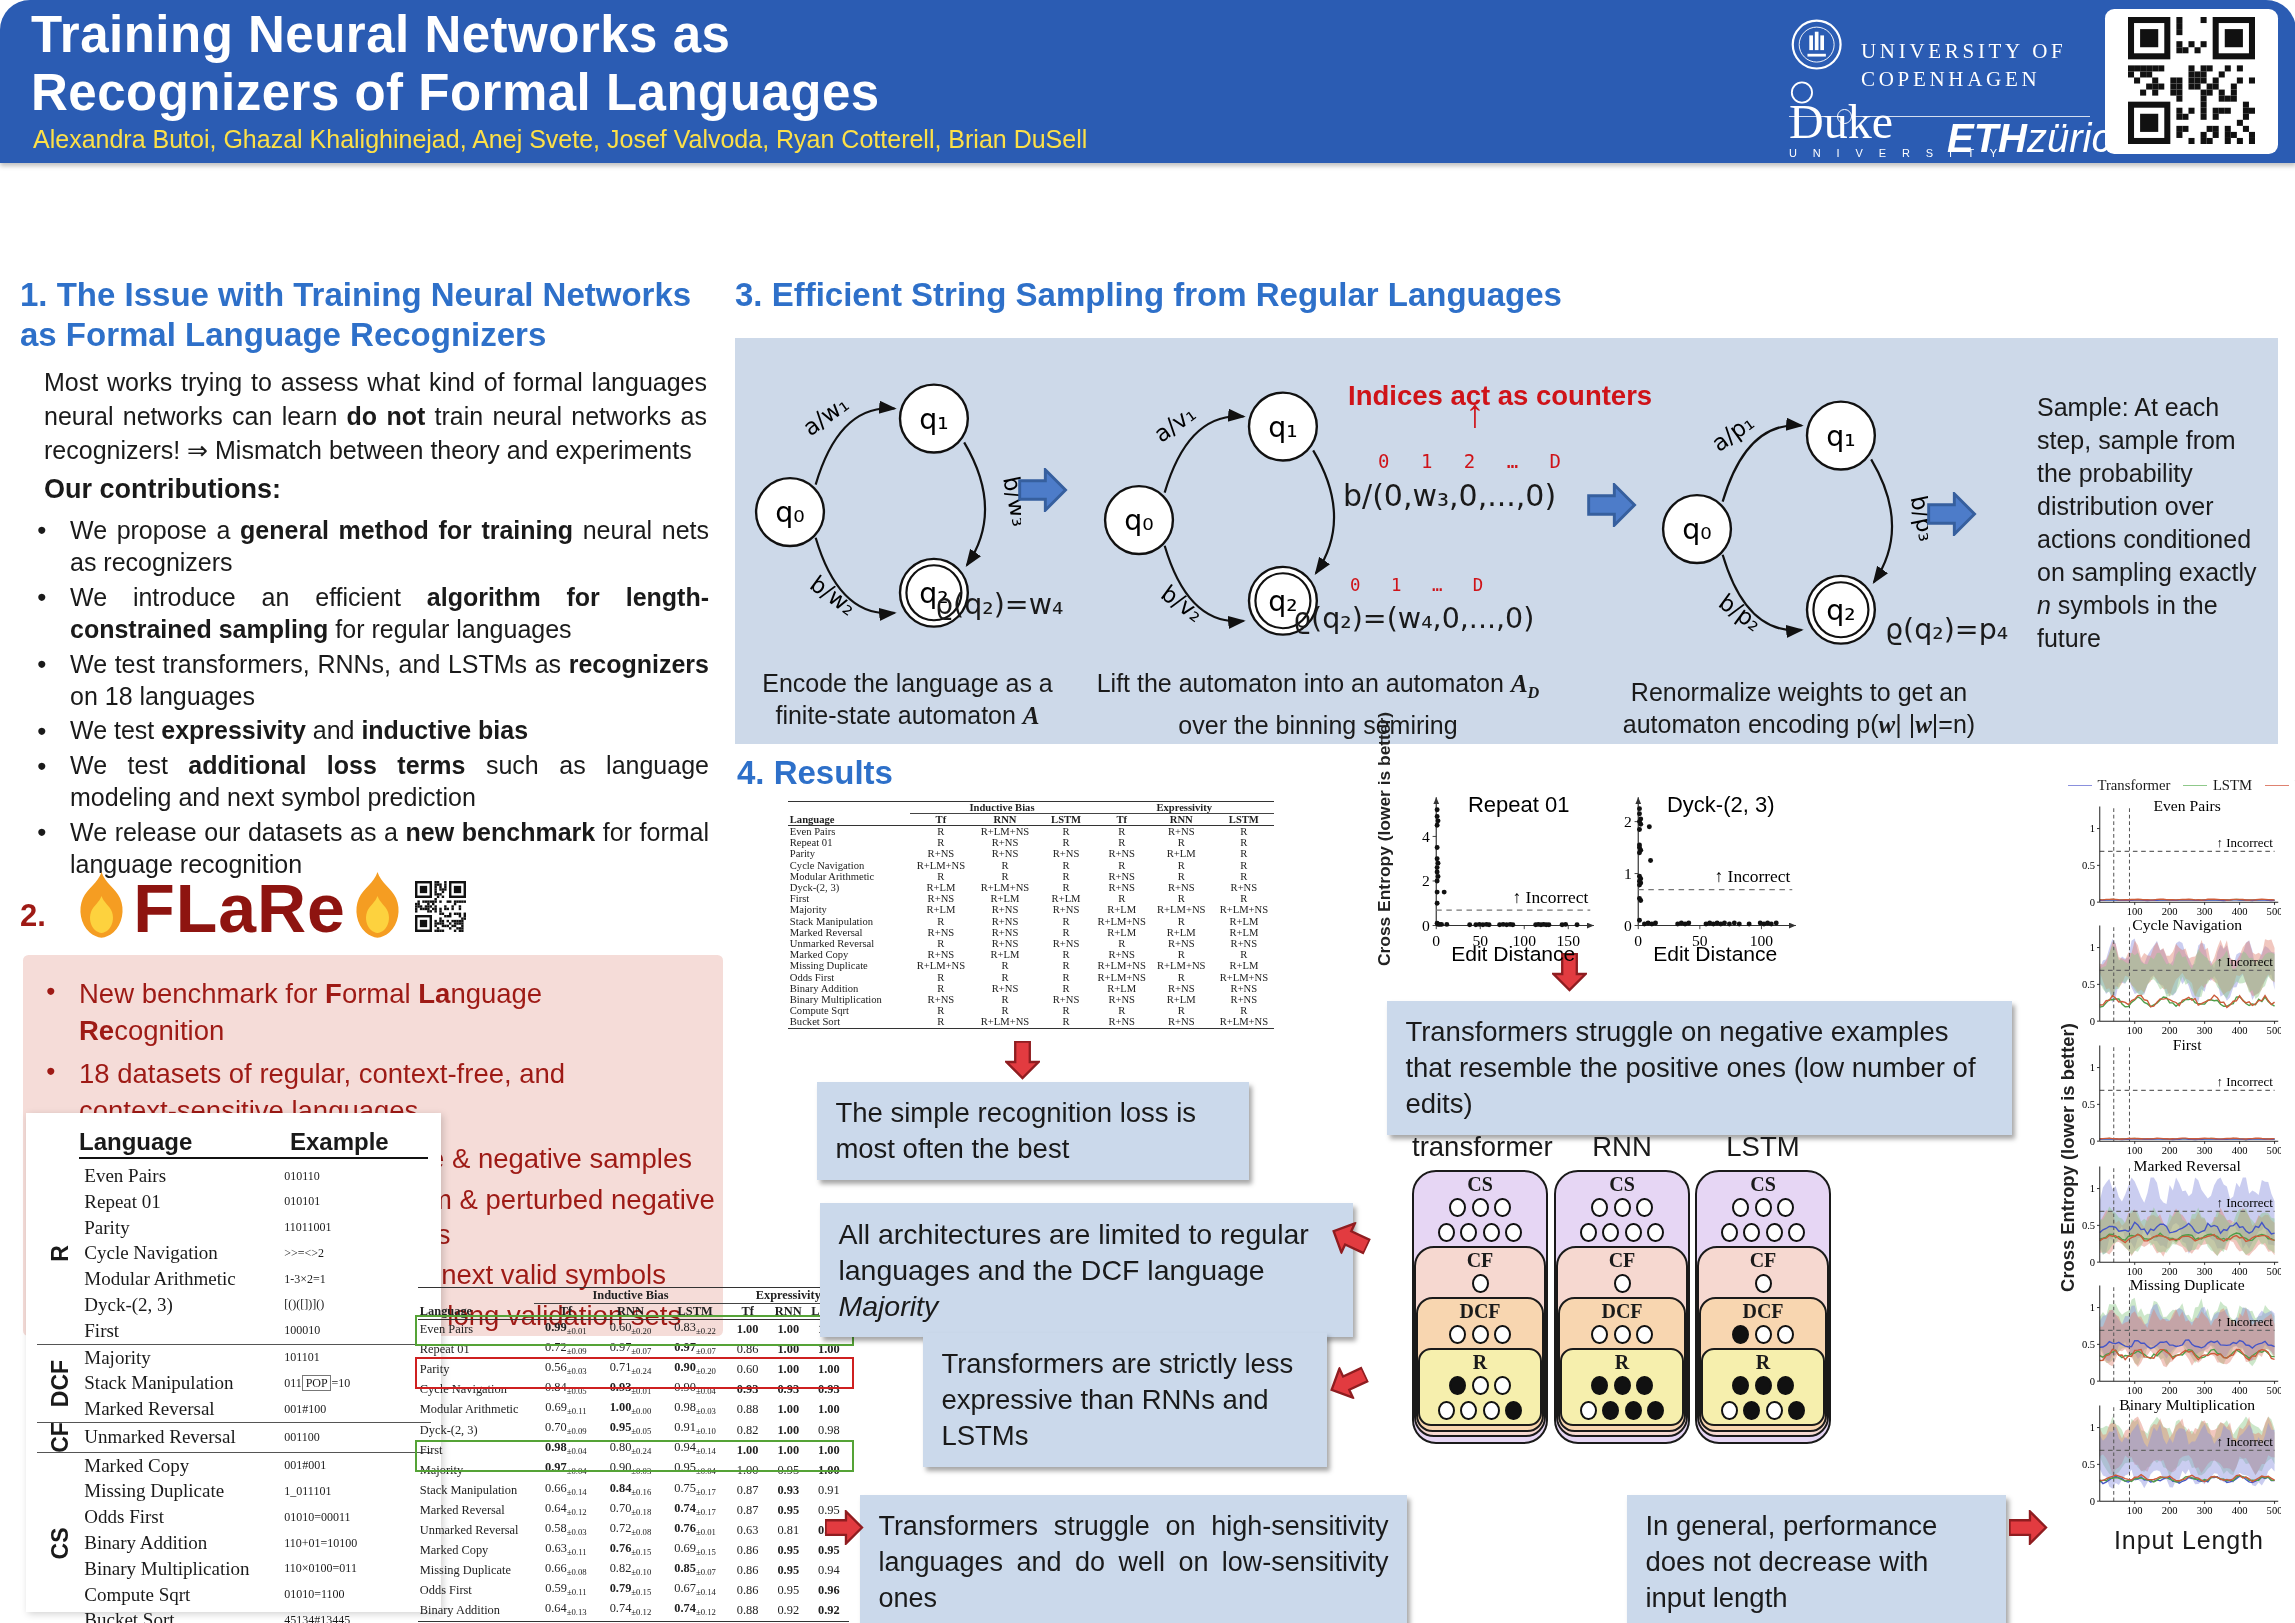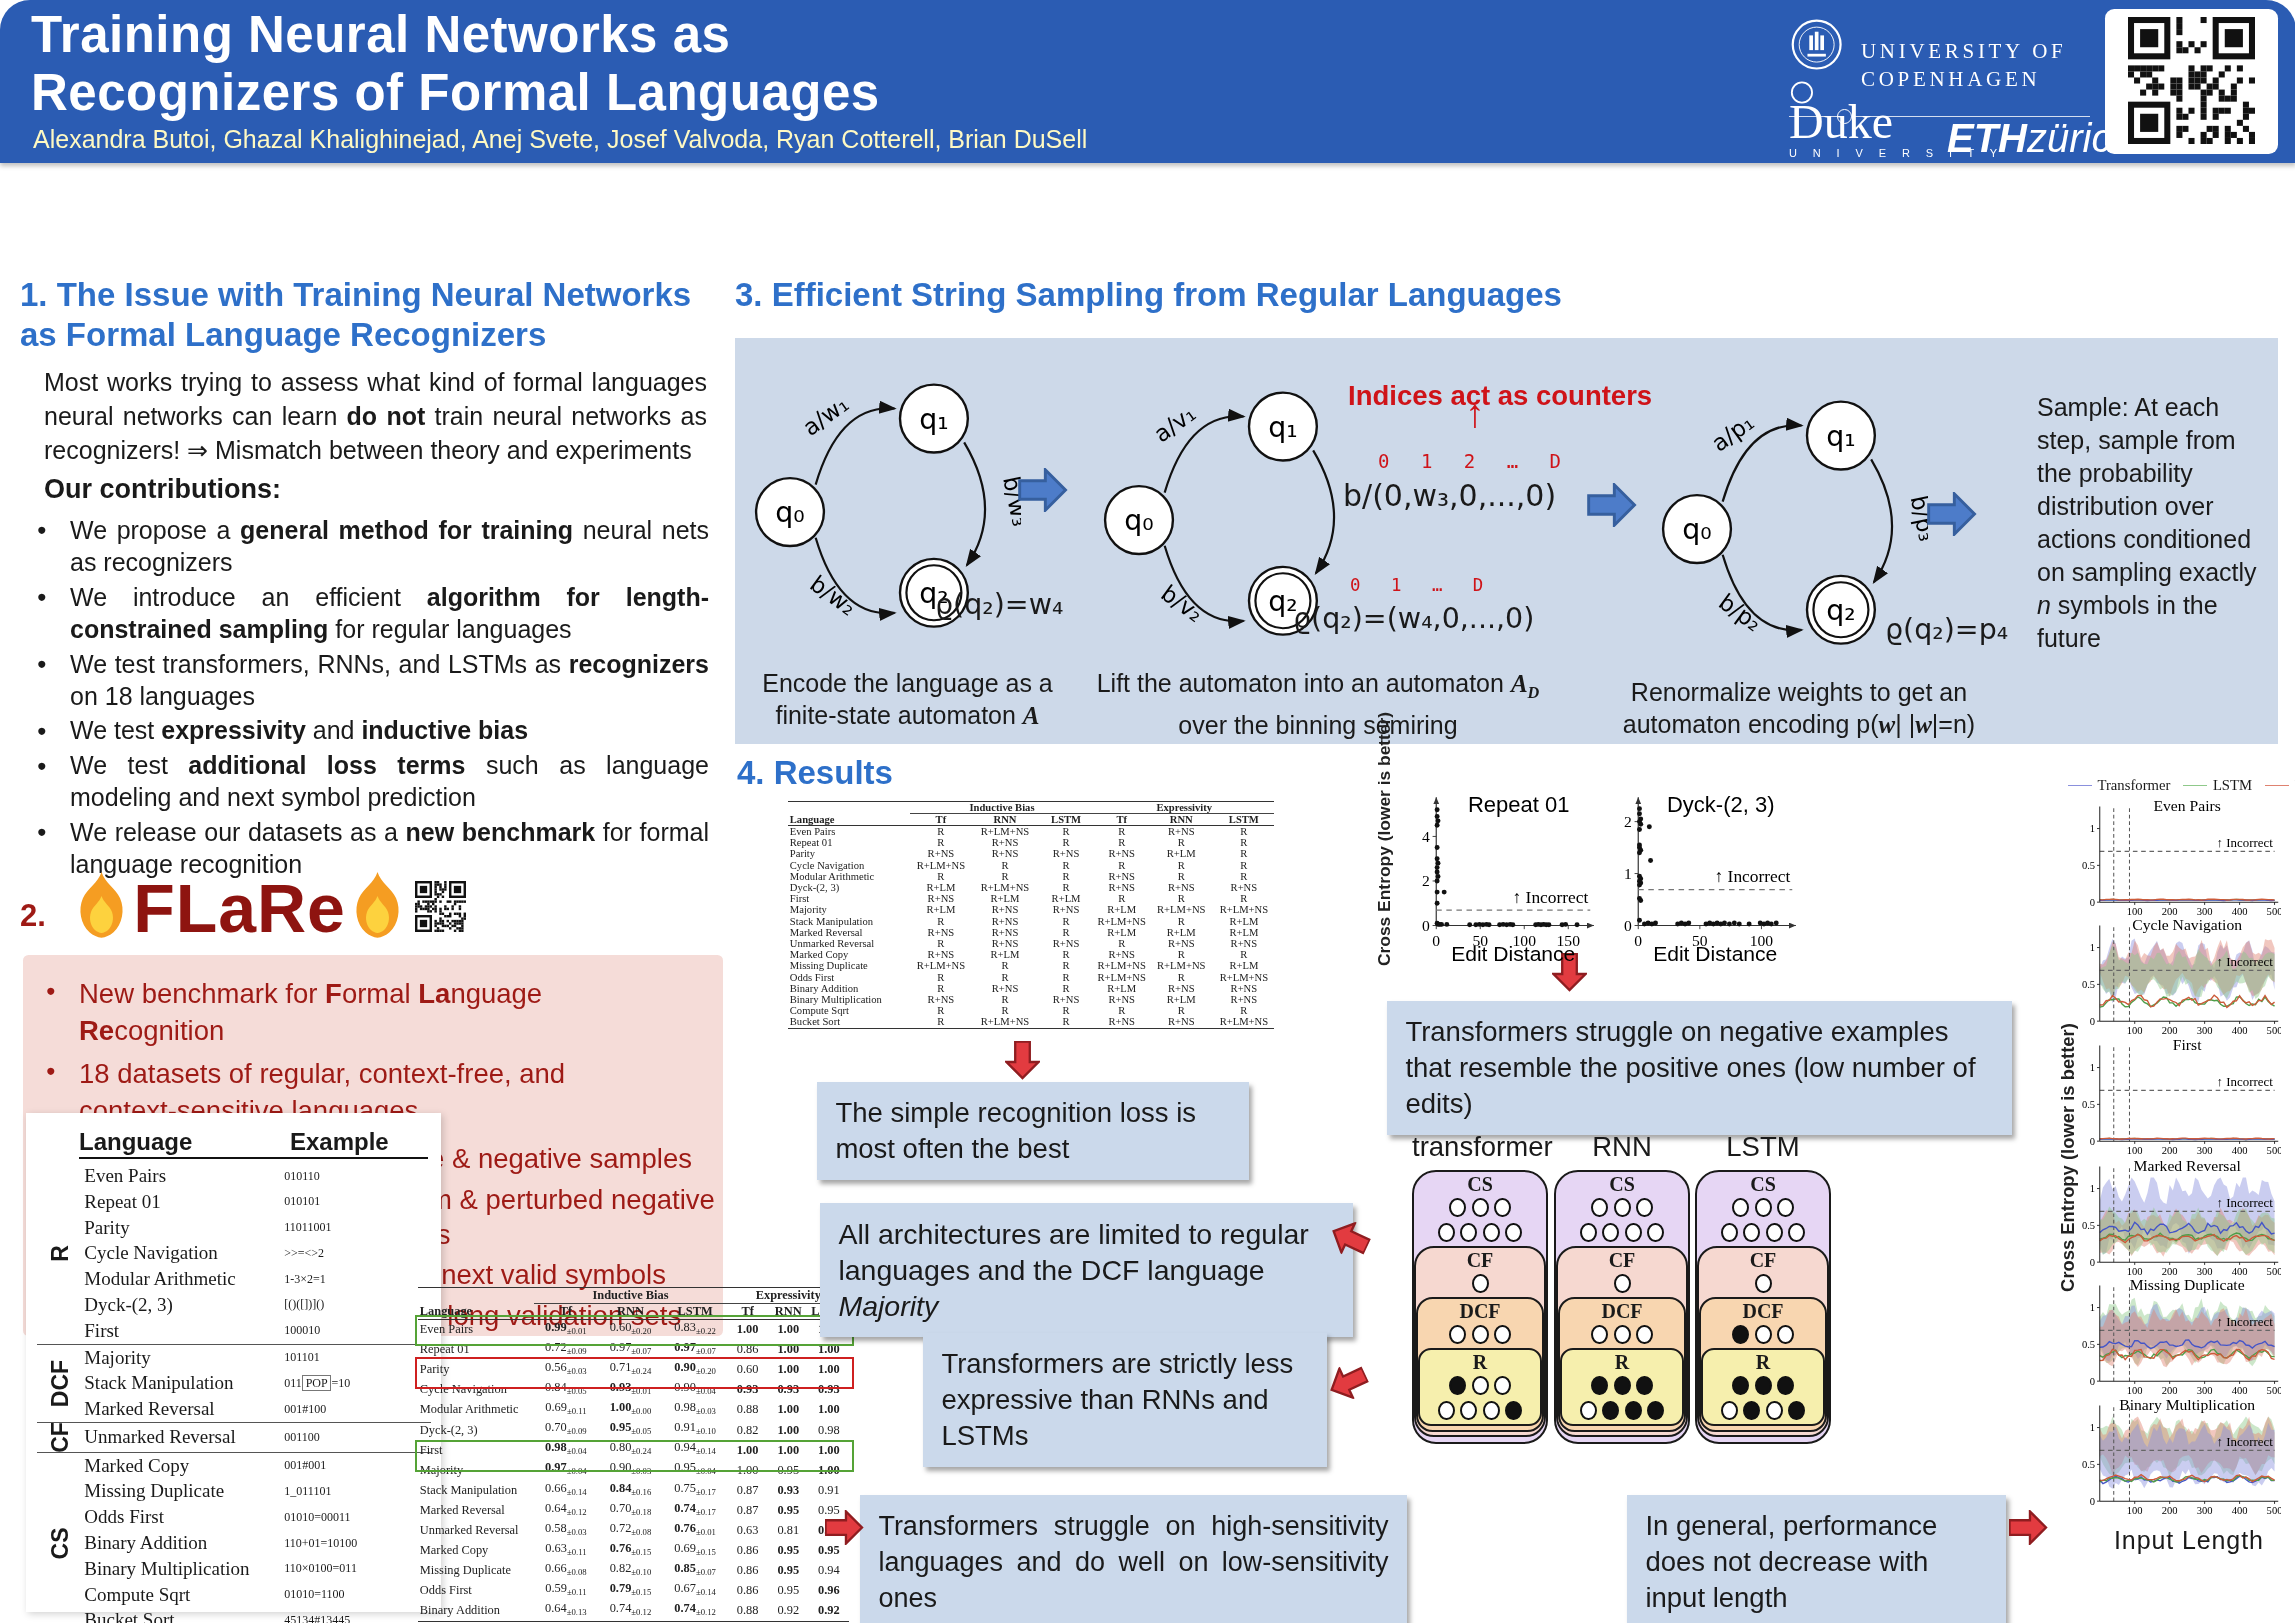--- a/index.html
+++ b/index.html
@@ -1,21 +1,21 @@
 <!DOCTYPE html>
 <html style="font-size:14.7px"><head>
 <meta charset="utf-8">
 <style>
   html,body{margin:0;padding:0;background:#fff;}
   .poster{position:relative;width:2296px;height:1624px;background:#ffffff;overflow:hidden;
           font-family:"Liberation Sans",sans-serif;color:#1a1a1a;border-radius:30px;}
   
   .hdr{position:absolute;left:0;top:0;width:2296px;height:163px;background:#2b5cb3;box-shadow:0 2.8px 4.6px rgba(0,0,0,.25);}
   .hdr-title{position:absolute;left:31px;top:5.5px;color:#fff;font-weight:bold;font-size:51px;line-height:58px;letter-spacing:0.5px;}
-  .hdr-authors{position:absolute;left:33px;top:125px;color:#fef9c3;font-size:25px;}
+  .hdr-authors{position:absolute;left:33px;top:125px;color:#fde047;font-size:25px;}
   .ucph{position:absolute;left:1789px;top:16.5px;color:#fff;display:flex;align-items:flex-start;}
   .ucph-text{margin-left:13px;font-family:"Liberation Serif",serif;font-size:21px;letter-spacing:3.7px;line-height:28.5px;margin-top:20px;}
   .hdr-rule{position:absolute;left:1789px;top:116px;width:301px;height:0.9px;background:rgba(255,255,255,.8);}
   .hdr-rule-dot{position:absolute;left:1837px;top:109px;width:13px;height:13px;border:1.8px solid #fff;border-radius:50%;background:#2b5cb3;}
   .duke{position:absolute;left:1789px;top:97px;color:#fff;}
   .duke-word{font-family:"Liberation Serif",serif;font-size:48px;line-height:50px;}
   .duke-sub{font-size:11px;letter-spacing:6.4px;margin-top:0px;}
   .eth{position:absolute;left:1947px;top:116px;color:#fff;font-style:italic;font-size:40px;}
   .eth-b{font-weight:bold;}
   .qrcard{position:absolute;left:2105px;top:9.2px;width:173px;height:145px;background:#fff;border-radius:9.2px;

